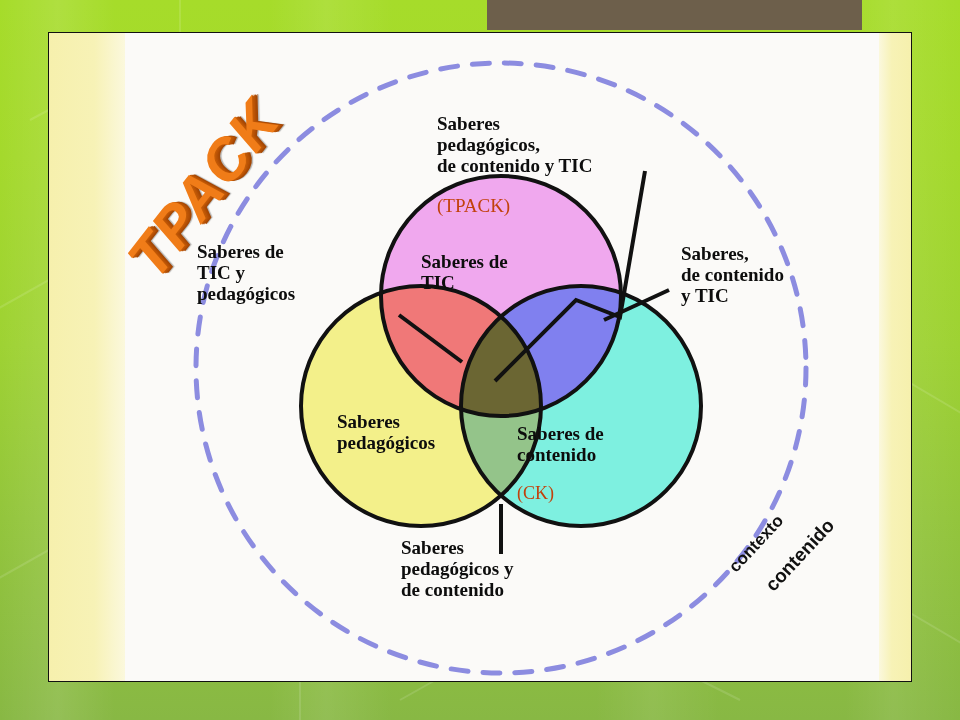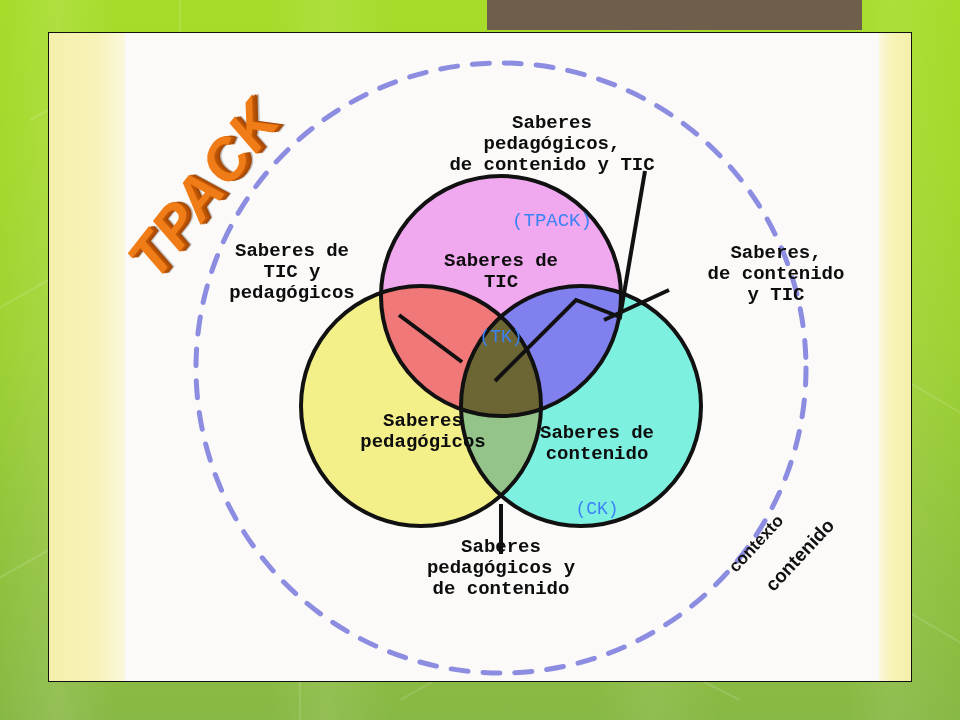--- a/index.html
+++ b/index.html
@@ -97,38 +97,37 @@
        1px 1px 0 #c35a06,
        2px 2px 0 #b95306,
        3px 3px 0 #ae4c05,
        4px 4px 0 #a34704,
        5px 5px 1px rgba(0,0,0,0.28);
     white-space: nowrap;
   }
 
   .label {
     position: absolute;
-    text-align: center;
-    font-family: Liberation Mono, monospace;
+    text-align: left;
+    font-family: Liberation Serif, serif;
     line-height: 1.12;
     color: #111;
     white-space: pre-line;
   }
   .label .main {
     display: block;
     font-weight: bold;
     font-size: 19px;
     color: #0d0d0d;
   }
   .label .abbr {
     display: block;
     font-weight: normal;
     font-size: 19px;
-    color: #3b82f6;
-    margin-top: 16px;
+    color: #c2410c;
   }
 
   .inner-label .main { font-size: 19px; }
   .inner-label .abbr { font-size: 18px; }
 
   .ctx-word {
     position: absolute;
     font-family: "Liberation Sans", sans-serif;
     color: #111;
     white-space: nowrap;
@@ -253,21 +252,20 @@
       <div class="label" style="left: 352px; top: 486px; width: 200px;">
         <span class="main">Saberes
 pedagógicos y
 de contenido</span>
       </div>
 
       
       <div class="label inner-label" style="left: 372px; top: 200px; width: 160px;">
         <span class="main">Saberes de
 TIC</span>
-        <span class="abbr">(TK)</span>
       </div>
 
       
       <div class="label inner-label" style="left: 288px; top: 360px; width: 172px;">
         <span class="main">Saberes
 pedagógicos</span>
       </div>
 
       
       <div class="label inner-label" style="left: 468px; top: 372px; width: 160px;">

